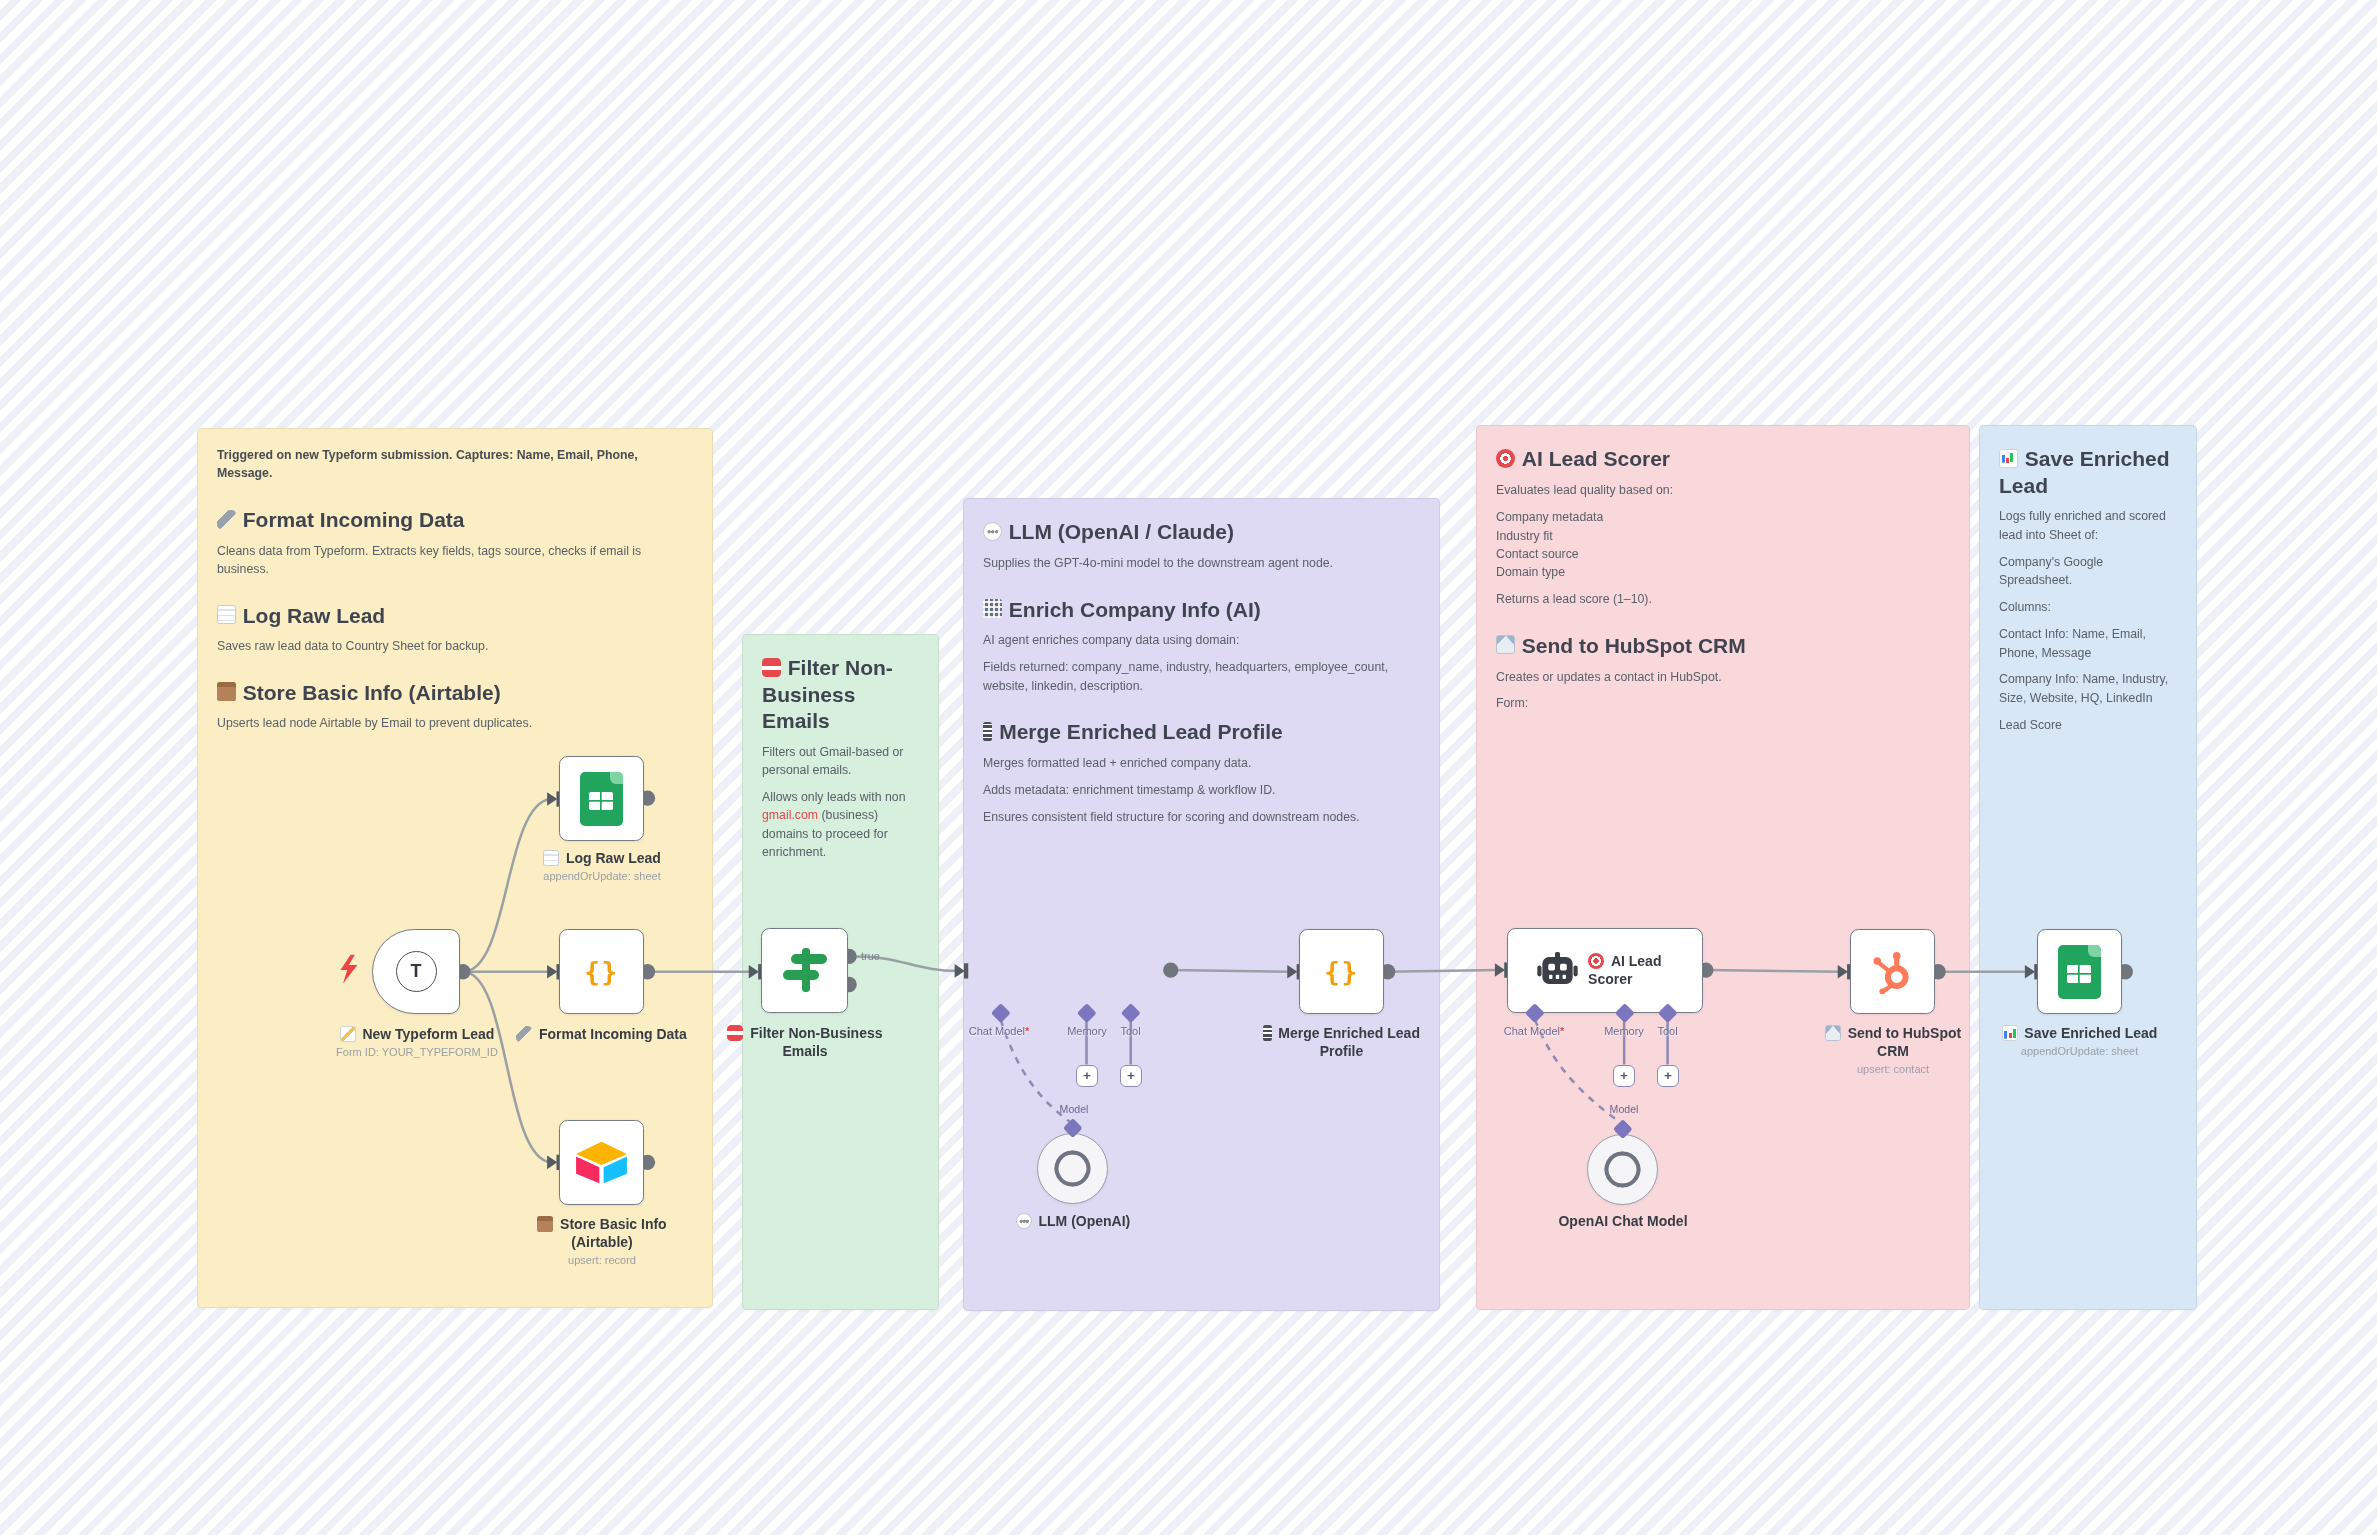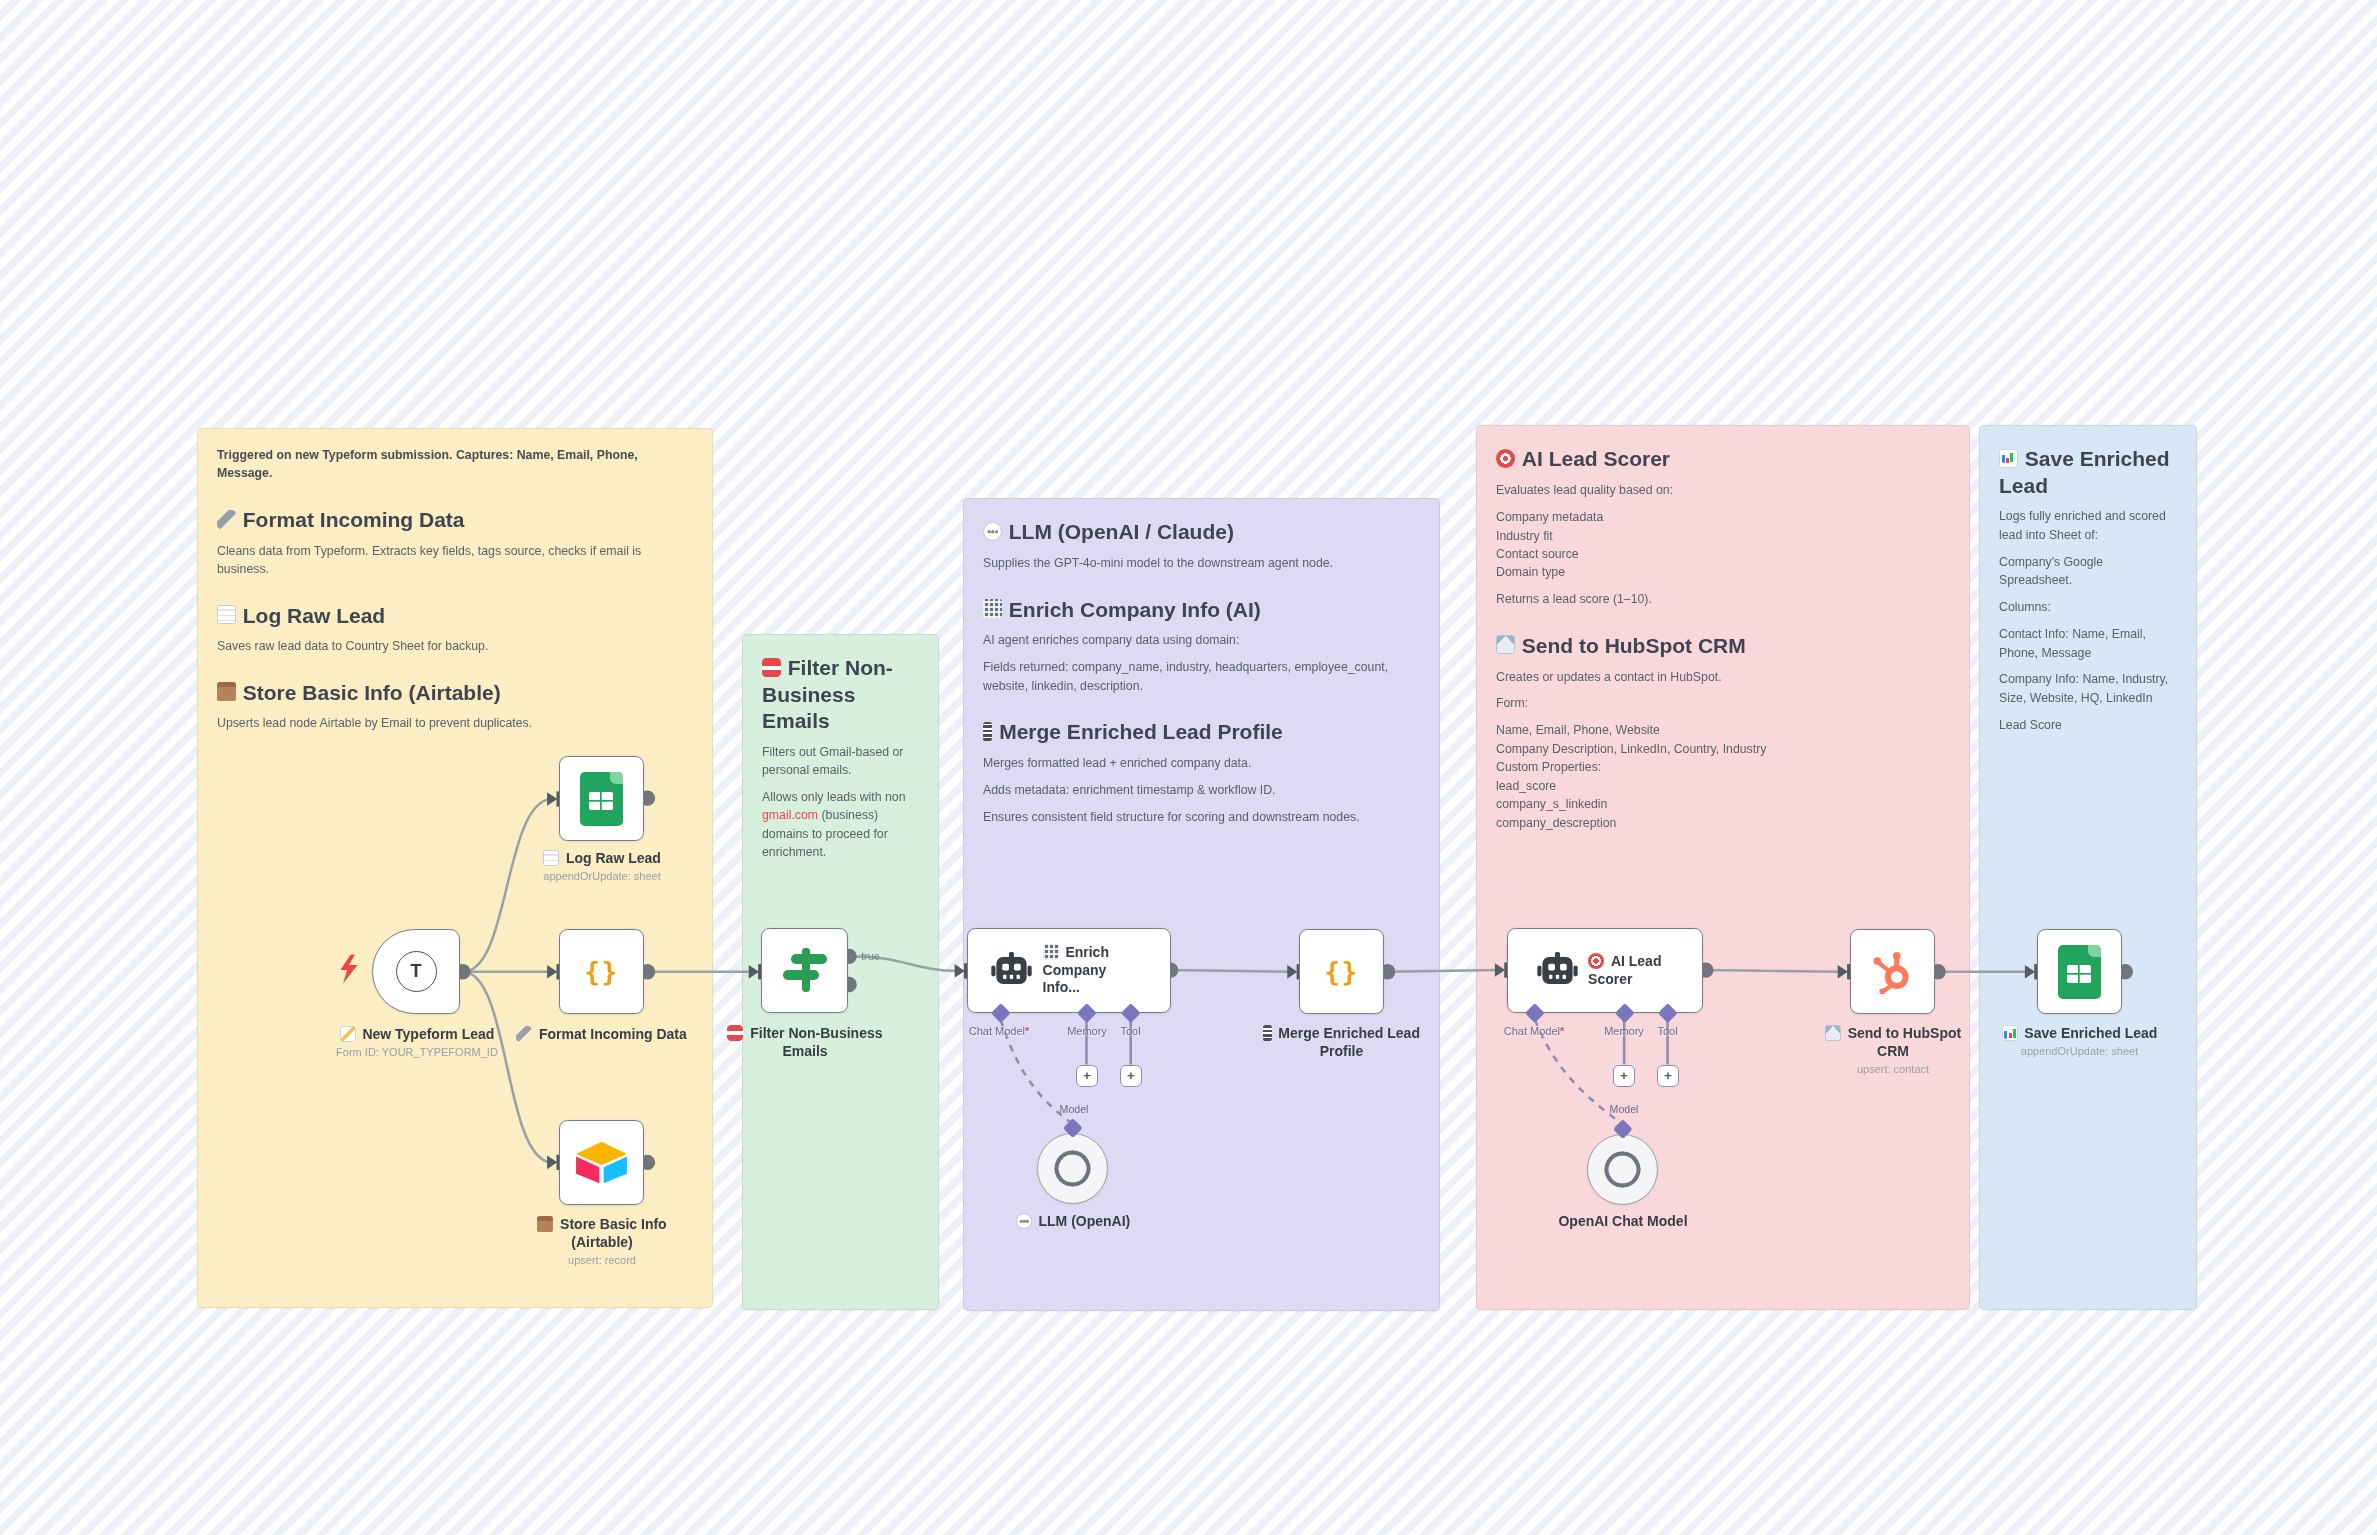--- a/index.html
+++ b/index.html
@@ -141,26 +141,20 @@
     <div class="nh first"><span class="chip target"></span><span>AI Lead Scorer</span></div>
     <div class="np">Evaluates lead quality based on:</div>
     <div class="np">Company metadata
 Industry fit
 Contact source
 Domain type</div>
     <div class="np">Returns a lead score (1–10).</div>
     <div class="nh"><span class="chip envelope"></span><span>Send to HubSpot CRM</span></div>
     <div class="np">Creates or updates a contact in HubSpot.</div>
     <div class="np">Form:</div>
-    <div class="np">Name, Email, Phone, Website
-Company Description, LinkedIn, Country, Industry
-Custom Properties:
-lead_score
-company_s_linkedin
-company_descreption</div>
   </div>
 
   <div class="note note-blue" style="left:1967px;top:425px;width:218px;height:885px">
     <div class="nh first"><span class="chip chart"></span><span>Save Enriched Lead</span></div>
     <div class="np">Logs fully enriched and scored lead into Sheet of:</div>
     <div class="np">Company's Google Spreadsheet.</div>
     <div class="np">Columns:</div>
     <div class="np">Contact Info: Name, Email, Phone, Message</div>
     <div class="np">Company Info: Name, Industry, Size, Website, HQ, LinkedIn</div>
     <div class="np">Lead Score</div>
@@ -251,34 +245,20 @@
   </div>
 
   <div class="node" style="left:749px;top:928px;width:87px;height:85px">
     <div class="filtericon">
         <div class="post"></div>
         <div class="bar1"></div>
         <div class="bar2"></div>
       </div>
   </div>
 
-  <div class="node" style="left:955px;top:928px;width:204px;height:85px">
-    <svg width="41" height="37" viewBox="0 0 48 44">
-      <rect x="21" y="0" width="6" height="7" rx="2" fill="#3a3e45"></rect>
-      <rect x="0" y="16" width="5" height="13" rx="2.5" fill="#3a3e45"></rect>
-      <rect x="43" y="16" width="5" height="13" rx="2.5" fill="#3a3e45"></rect>
-      <rect x="6" y="6" width="36" height="32" rx="8" fill="#3a3e45"></rect>
-      <rect x="13" y="14" width="8" height="8" rx="2" fill="#fff"></rect>
-      <rect x="27" y="14" width="8" height="8" rx="2" fill="#fff"></rect>
-      <rect x="14" y="27" width="4" height="5" rx="1" fill="#fff"></rect>
-      <rect x="22" y="27" width="4" height="5" rx="1" fill="#fff"></rect>
-      <rect x="30" y="27" width="4" height="5" rx="1" fill="#fff"></rect>
-    </svg>
-    <div class="agent-title" style="width:104px"><span class="chip building"></span><span>Enrich Company Info...</span></div>
-  </div>
 
   <div class="node" style="left:1287px;top:929px;width:85px;height:85px">
     <span class="codeglyph">{}</span>
   </div>
 
   <div class="node" style="left:1495px;top:928px;width:196px;height:85px">
     <svg width="41" height="37" viewBox="0 0 48 44">
       <rect x="21" y="0" width="6" height="7" rx="2" fill="#3a3e45"></rect>
       <rect x="0" y="16" width="5" height="13" rx="2.5" fill="#3a3e45"></rect>
       <rect x="43" y="16" width="5" height="13" rx="2.5" fill="#3a3e45"></rect>

